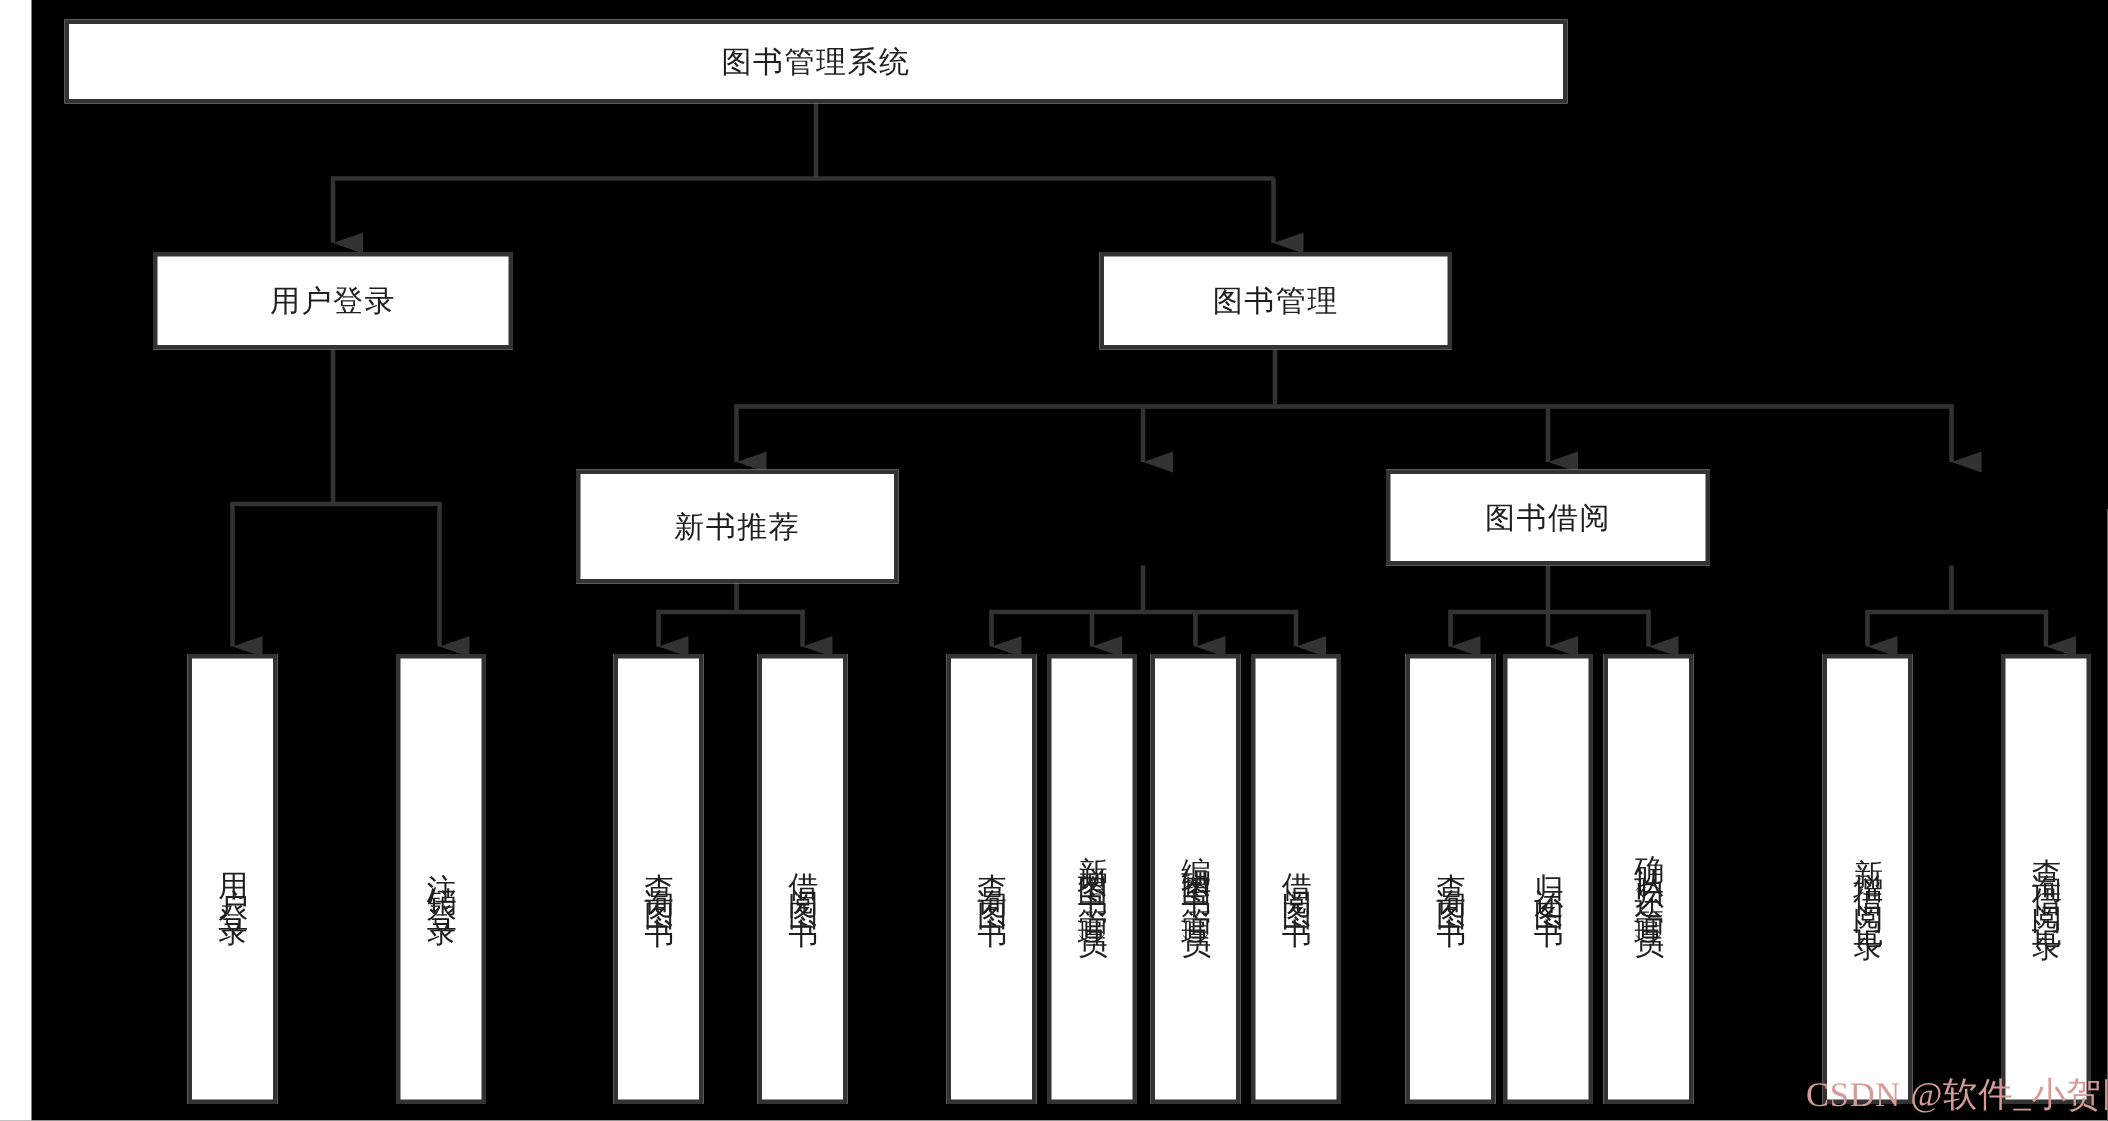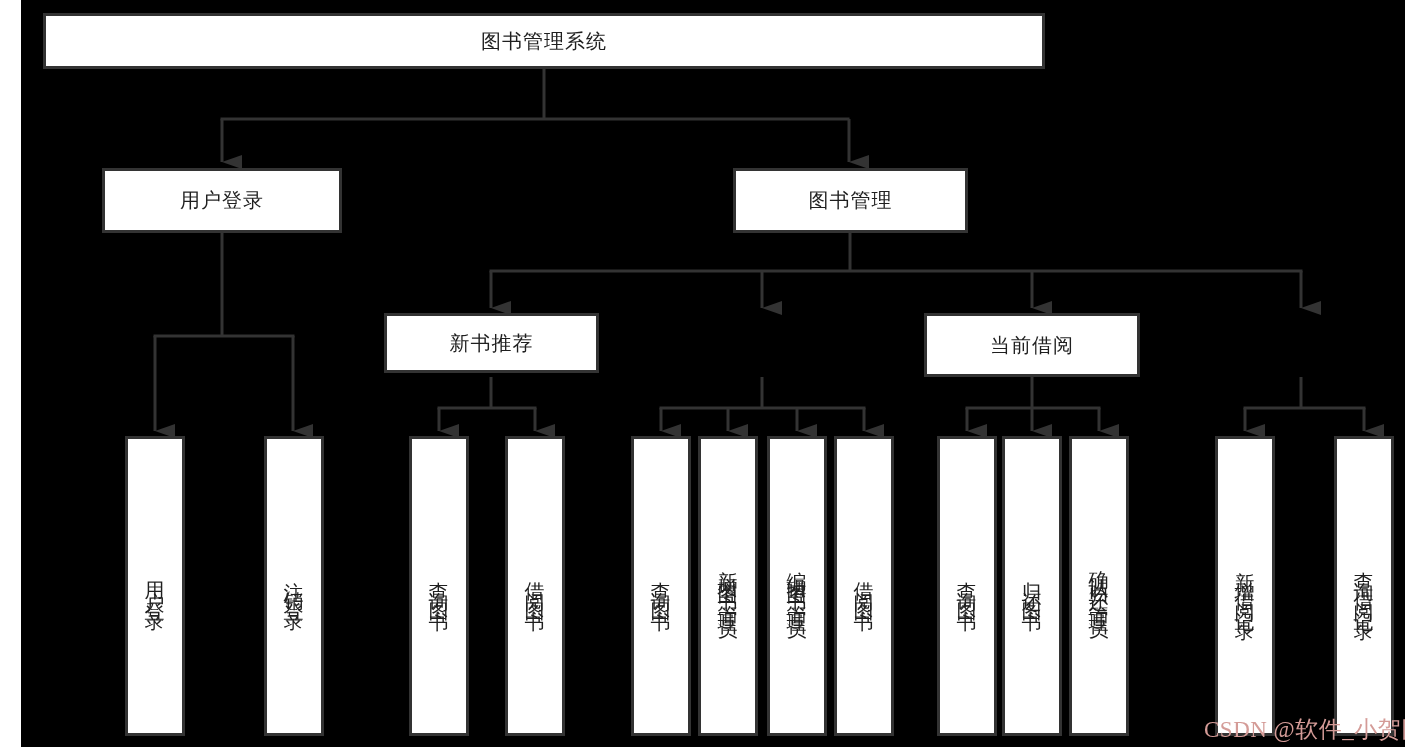--- a/index.html
+++ b/index.html
@@ -95,22 +95,22 @@
       <path d="M1224,408 V431" marker-end="url(#arrow)"></path>
       <path d="M1343,408 V431" marker-end="url(#arrow)"></path>
     </g>
   </svg>
 
   <div class="node hbox" style="left: 22px; top: 13px; width: 1002px; height: 56px; border-color: rgb(51, 51, 51); background: rgb(255, 255, 255); color: rgb(31, 31, 31);">图书管理系统</div>
 
   <div class="node hbox" style="left: 81px; top: 168px; width: 240px; height: 65px; border-color: rgb(51, 51, 51); background: rgb(255, 255, 255); color: rgb(31, 31, 31);">用户登录</div>
   <div class="node hbox" style="left: 712px; top: 168px; width: 235px; height: 65px; border-color: rgb(51, 51, 51); background: rgb(255, 255, 255); color: rgb(31, 31, 31); text-align: center;">图书管理</div>
 
-  <div class="node hbox" style="left: 363px; top: 313px; width: 215px; height: 60px; border-color: rgb(51, 51, 51); background: rgb(255, 255, 255); color: rgb(31, 31, 31);">新书推荐</div>
-  <div class="node hbox" style="left: 903px; top: 313px; width: 216px; height: 64px; border-color: rgb(51, 51, 51); background: rgb(255, 255, 255); color: rgb(31, 31, 31);">当前借阅</div>
+  <div class="node hbox" style="left: 363px; top: 313px; width: 215px; height: 76px; border-color: rgb(51, 51, 51); background: rgb(255, 255, 255); color: rgb(31, 31, 31);">新书推荐</div>
+  <div class="node hbox" style="left: 903px; top: 313px; width: 216px; height: 64px; border-color: rgb(51, 51, 51); background: rgb(255, 255, 255); color: rgb(31, 31, 31);">图书借阅</div>
 
   <div class="node vbox" style="left: 104px; top: 436px; width: 60px; height: 300px; border-color: rgb(51, 51, 51); background: rgb(255, 255, 255); color: rgb(31, 31, 31);">
     <span>用户登录</span>
     </div>
   <div class="node vbox" style="left: 243px; top: 436px; width: 60px; height: 300px; border-color: rgb(51, 51, 51); background: rgb(255, 255, 255); color: rgb(31, 31, 31);">
     <span>注销登录</span>
     </div>
 
   <div class="node vbox" style="left: 388px; top: 436px; width: 60px; height: 300px; border-color: rgb(51, 51, 51); background: rgb(255, 255, 255); color: rgb(31, 31, 31);">
     <span>查询图书</span>

